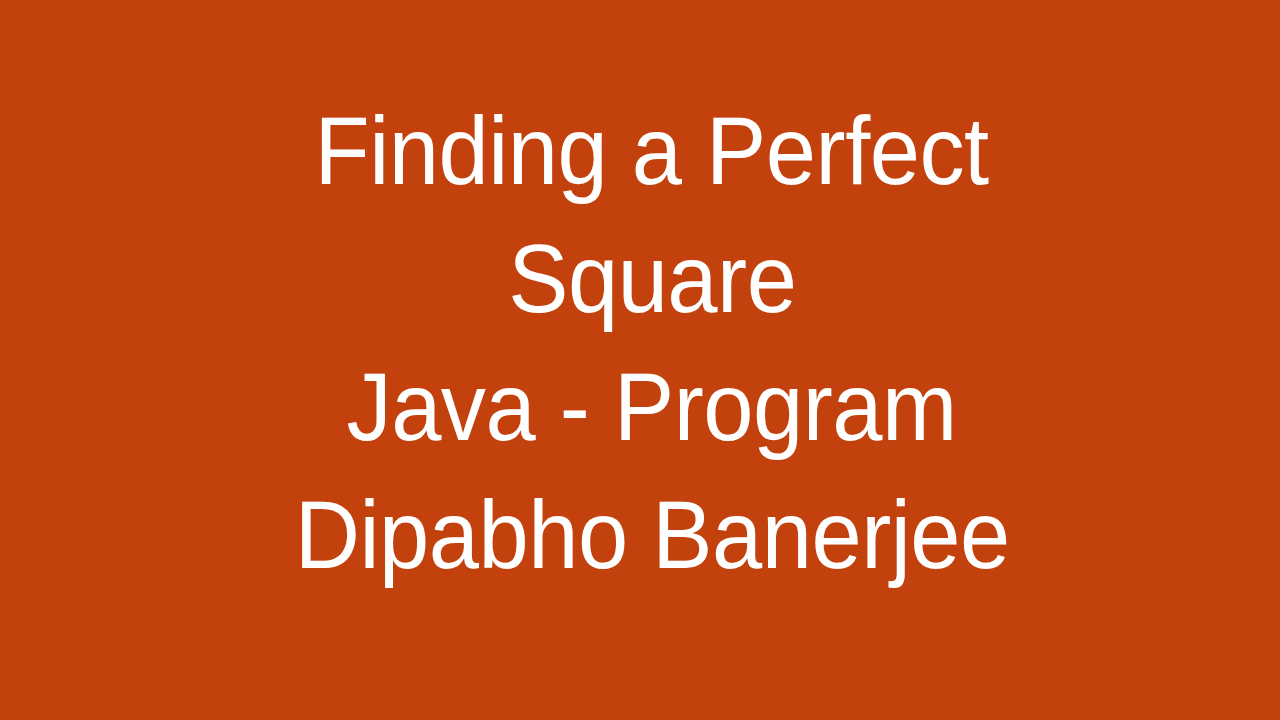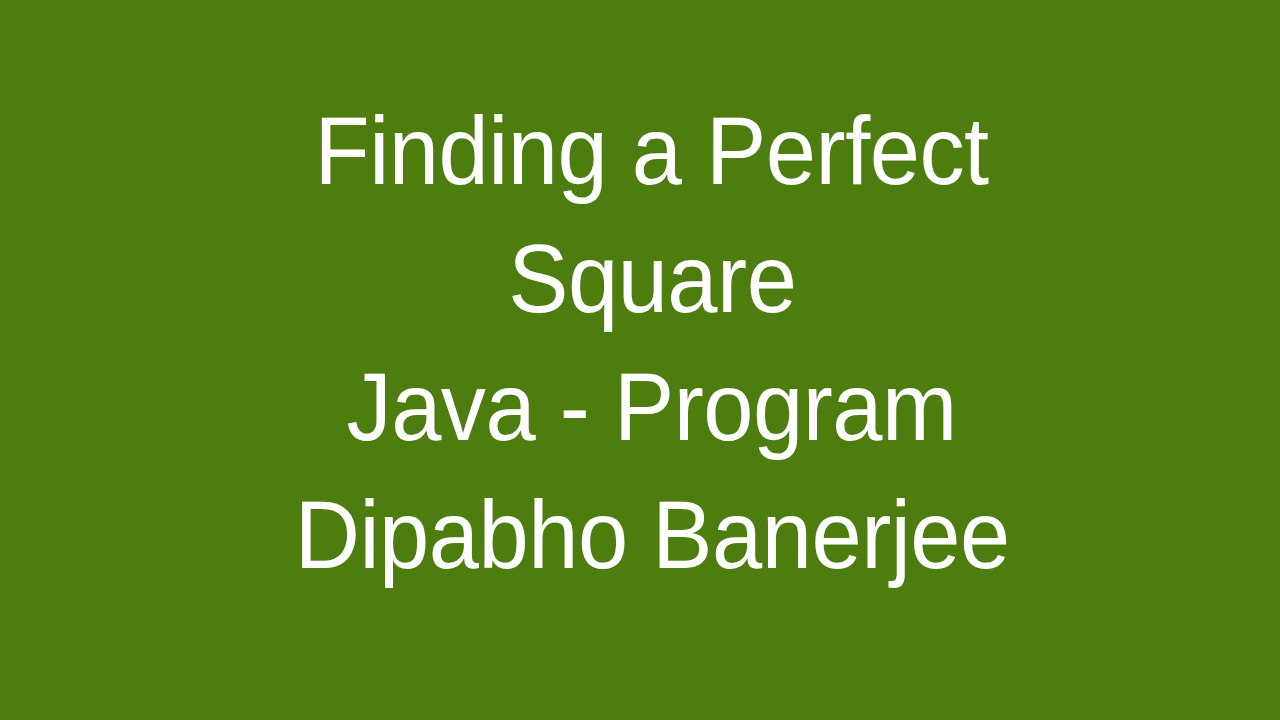--- a/index.html
+++ b/index.html
@@ -12,21 +12,21 @@
   body {
     width: 1280px;
     height: 720px;
     overflow: hidden;
   }
 
   #title-card {
     position: relative;
     width: 1280px;
     height: 720px;
-    background-color: #4d7c0f;
+    background-color: #c2410c;
     display: flex;
     flex-direction: column;
     align-items: center;
     justify-content: center;
     box-sizing: border-box;
     
     padding-bottom: 34px;
     overflow: hidden;
     padding-left: 24px;
   }

